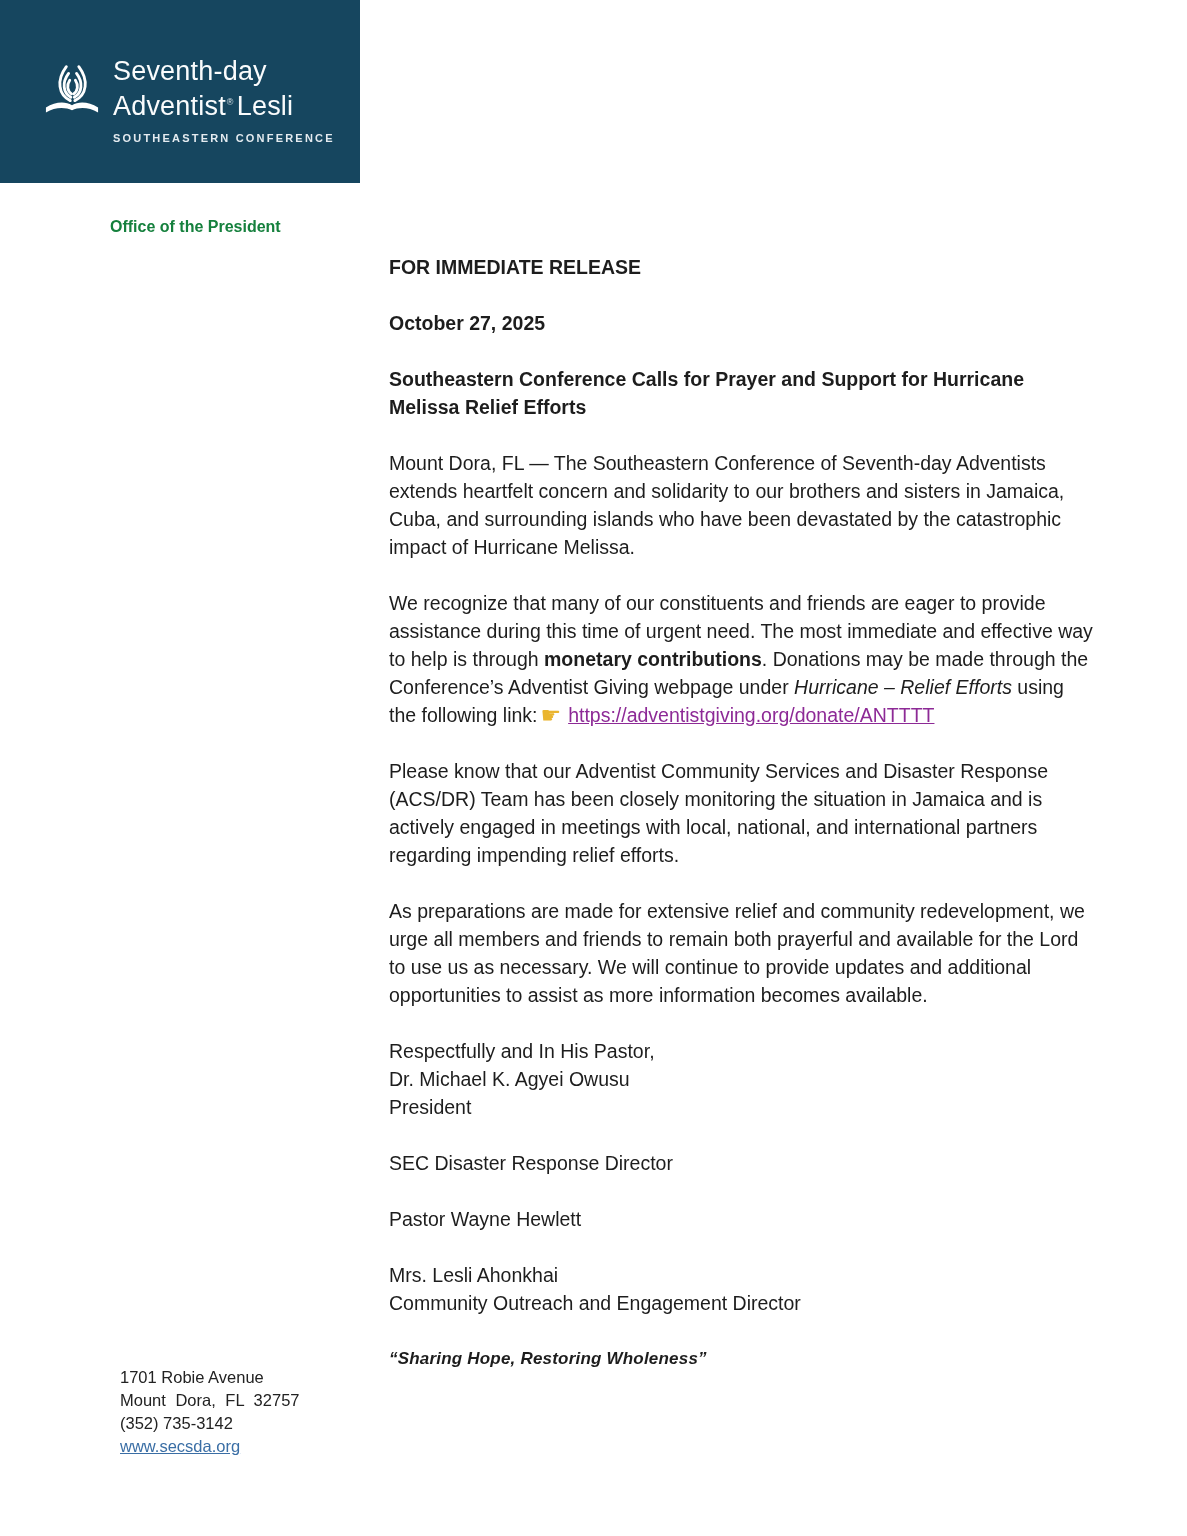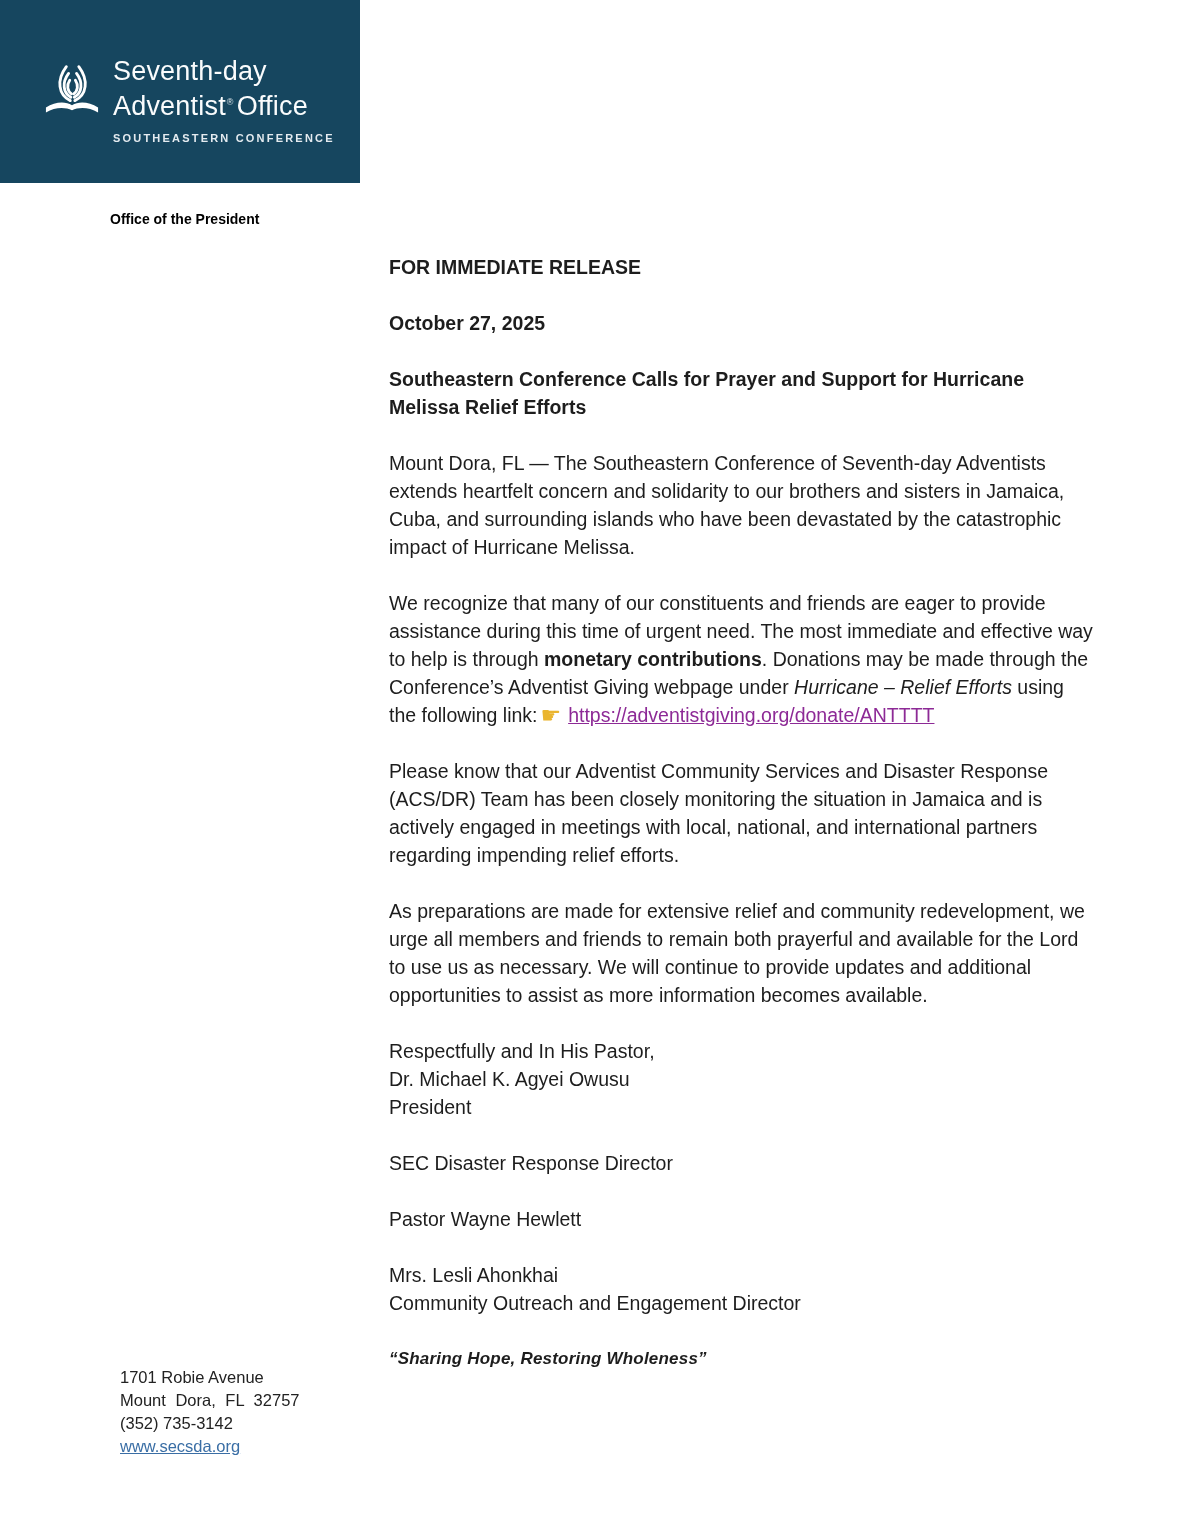--- a/index.html
+++ b/index.html
@@ -48,24 +48,24 @@
     margin-top: 10px;
     font-size: 11px;
     font-weight: 600;
     letter-spacing: 2.2px;
     color: #e4ebf0;
     white-space: nowrap;
   }
 
   .office {
     position: absolute;
-    left: 110px; top: 211px;
-    font-size: 14px;
+    left: 110px; top: 218px;
+    font-size: 16px;
     font-weight: 700;
-    color: #000000;
+    color: #15803d;
     white-space: nowrap;
   }
 
   
   .content {
     position: absolute;
     left: 389px; top: 253px;
     width: 706px;
     font-size: 19.5px;
     line-height: 28px;
@@ -127,21 +127,21 @@
         <path d="M58,66 C44,58 42,40 54,24"></path>
         <path d="M59,60 C52,55 50,45 56,36"></path>
         <path d="M65,72 C86,62 90,36 72,12"></path>
         <path d="M64,66 C78,58 80,40 68,24"></path>
         <path d="M63,60 C70,55 72,45 66,36"></path>
       </g>
       <path d="M14,84 C30,74 48,73 60,80 C72,73 90,74 106,84 L106,93 C90,83 72,83 60,89 C48,83 30,83 14,93 Z" fill="#ffffff"></path>
     </svg>
     <div class="brandtext">
       <div class="brand-line">Seventh-day</div>
-      <div class="brand-line"><span>Adventist</span><sup class="brand-reg">®</sup><span>Office</span></div>
+      <div class="brand-line"><span>Adventist</span><sup class="brand-reg">®</sup><span>Lesli</span></div>
       <div class="brand-sub">SOUTHEASTERN CONFERENCE</div>
     </div>
   </div>
 
   <div class="office">Office of the President</div>
 
   <main class="content">
     <p class="b">FOR IMMEDIATE RELEASE</p>
     <p class="b">October 27, 2025</p>
     <p class="headline">Southeastern Conference Calls for Prayer and Support for Hurricane Melissa Relief Efforts</p>

